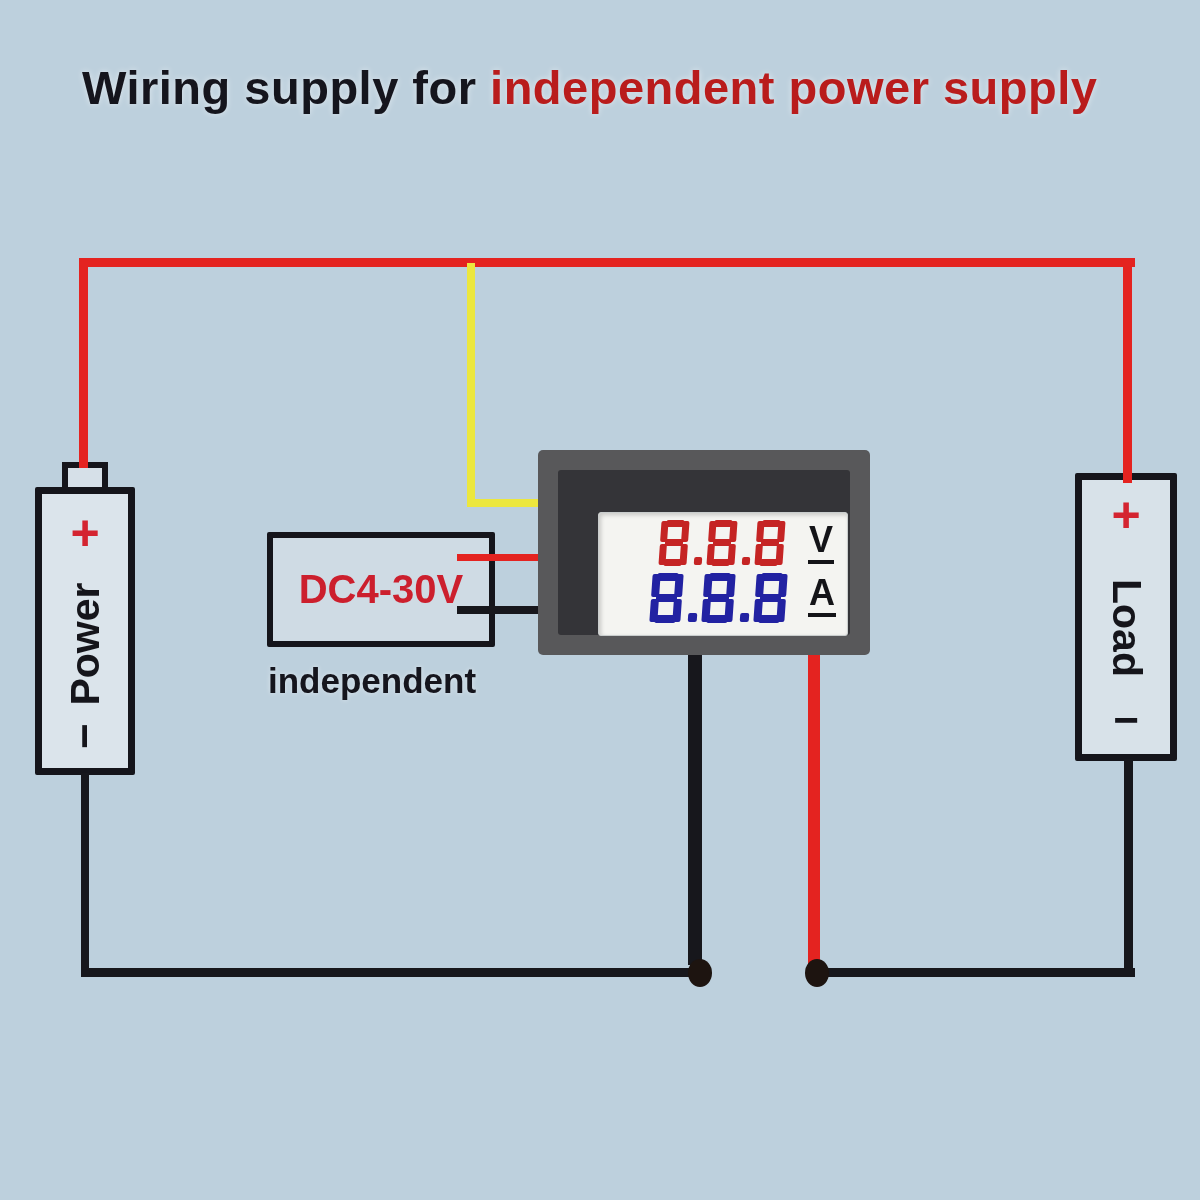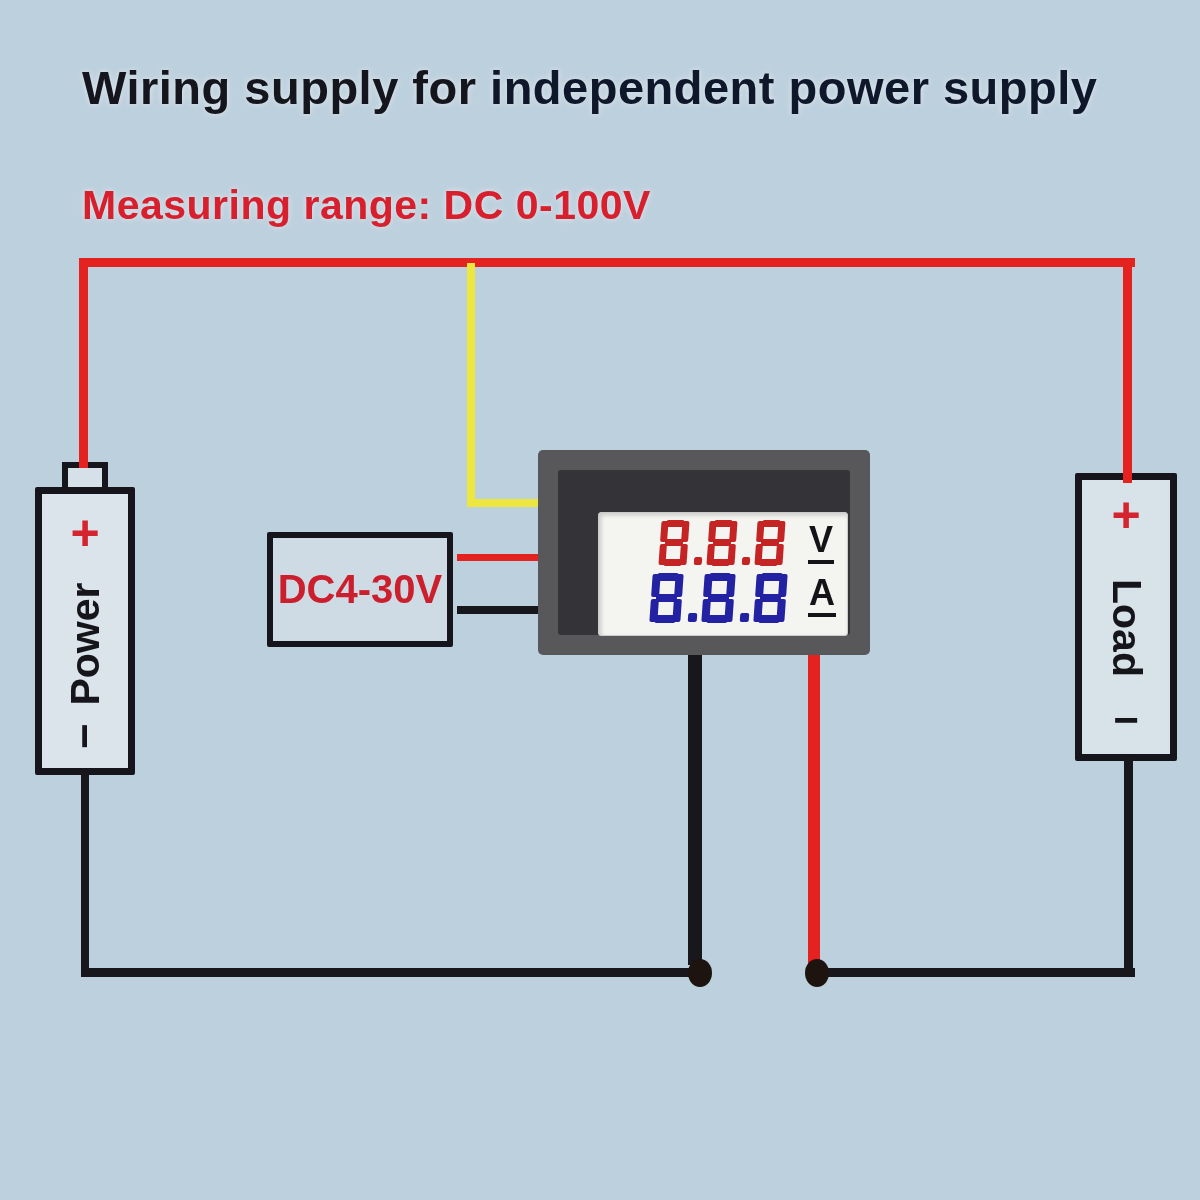--- a/index.html
+++ b/index.html
@@ -11,21 +11,21 @@
   }
   #stage{position:relative;width:1200px;height:1200px;background:#bdd0dd;}
 
   
   .title{
     position:absolute;left:82px;top:60px;
     font-size:47px;font-weight:700;letter-spacing:0.5px;
     color:#15151d;white-space:nowrap;
     text-shadow:0 0 6px rgba(255,255,255,.55);
   }
-  .title .red{color:#0f172a;}
+  .title .red{color:#b91c1c;}
   .subtitle{
     position:absolute;left:82px;top:182px;
     font-size:41px;font-weight:700;letter-spacing:0.5px;
     color:#d81f2e;white-space:nowrap;
     text-shadow:0 0 6px rgba(255,255,255,.55);
   }
 
   
   .wire{position:absolute;z-index:3;}
   .w-red{background:#e42320;}
@@ -38,21 +38,21 @@
 
   
   .comp{position:absolute;z-index:2;box-sizing:border-box;background:#dbe4eb;border:7px solid #15151b;border-radius:2px;}
   .battery{left:35px;top:487px;width:100px;height:288px;}
   .battery-nub{
     position:absolute;left:62px;top:462px;width:46px;height:32px;z-index:2;
     box-sizing:border-box;border:6px solid #15151b;background:#d6e0e8;
   }
   .loadbox{left:1075px;top:473px;width:102px;height:288px;background:#d8e2e9;}
   .psu{
-    left:267px;top:532px;width:186px;height:115px;border-width:6px;background:#cfdbe4;
+    left:267px;top:532px;width:228px;height:115px;border-width:6px;background:#cfdbe4;
     display:flex;align-items:center;justify-content:center;
   }
   .psu-label{font-size:40px;font-weight:700;color:#cc1f2d;letter-spacing:0;}
   .plus{
     position:absolute;left:0;width:100%;text-align:center;
     font-size:50px;font-weight:700;color:#d42430;line-height:1;
   }
   .vlabel{
     position:absolute;left:50%;font-size:41px;font-weight:700;color:#15151b;
     white-space:nowrap;line-height:1;
@@ -110,21 +110,20 @@
   }
   .unit-v{top:9px;}
   .unit-a{top:62px;}
 </style>
 </head>
 <body>
 
 <div id="stage">
 
   <div class="title"><span>Wiring supply for </span><span class="red">independent power supply</span></div>
-  <div class="subtitle">Measuring range: DC 0-100V</div>
 
   <div class="wire w-red" style="left:79px;top:258px;width:1056px;height:9px;"></div>
   <div class="wire w-red" style="left:79px;top:258px;width:9px;height:210px;"></div>
   <div class="wire w-red" style="left:1123px;top:258px;width:9px;height:225px;"></div>
 
   <div class="wire w-yellow" style="left:467px;top:263px;width:8px;height:244px;"></div>
   <div class="wire w-yellow" style="left:467px;top:499px;width:73px;height:8px;"></div>
 
   <div class="wire w-red" style="left:457px;top:554px;width:83px;height:7px;"></div>
   <div class="wire w-black" style="left:457px;top:606px;width:83px;height:8px;"></div>
@@ -149,20 +148,21 @@
   <div class="comp loadbox">
     <span class="plus" style="top:10px;">+</span>
     <span class="vlabel down" style="top:148px;">Load</span>
     <span class="minus horiz" style="top:240px;">−</span>
   </div>
 
   <div class="comp psu">
     <span class="psu-label">DC4-30V</span>
   </div>
   <div class="psu-caption">
+    <div>independent</div>
   </div>
 
   <div class="meter">
     <div class="meter-inner">
       <div class="meter-display">
         <div class="seg-row row-v">
             <span class="sd">
               <i class="sg t"></i>
               <i class="sg tl"></i>
               <i class="sg tr"></i>

